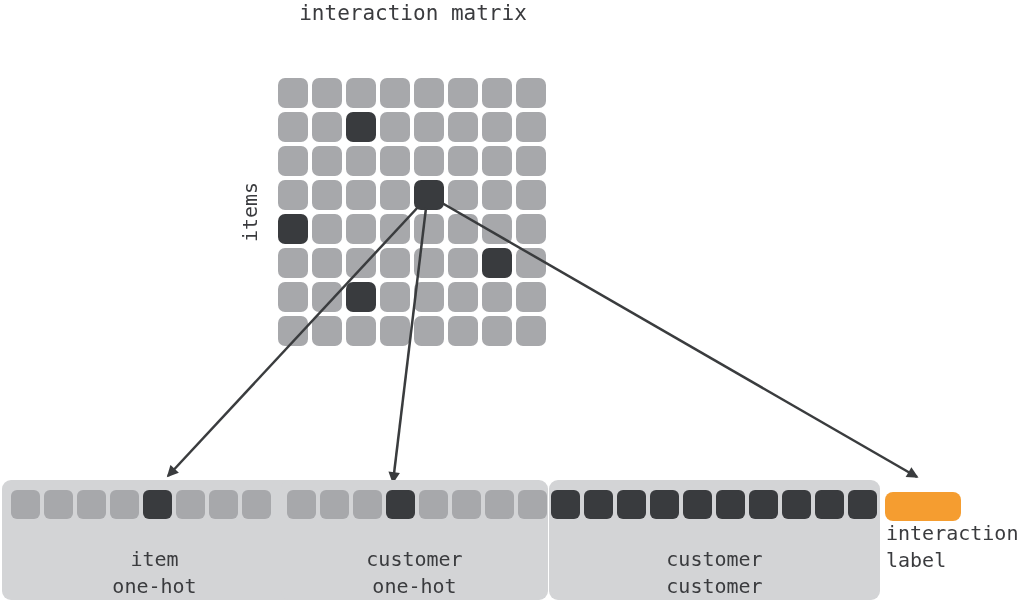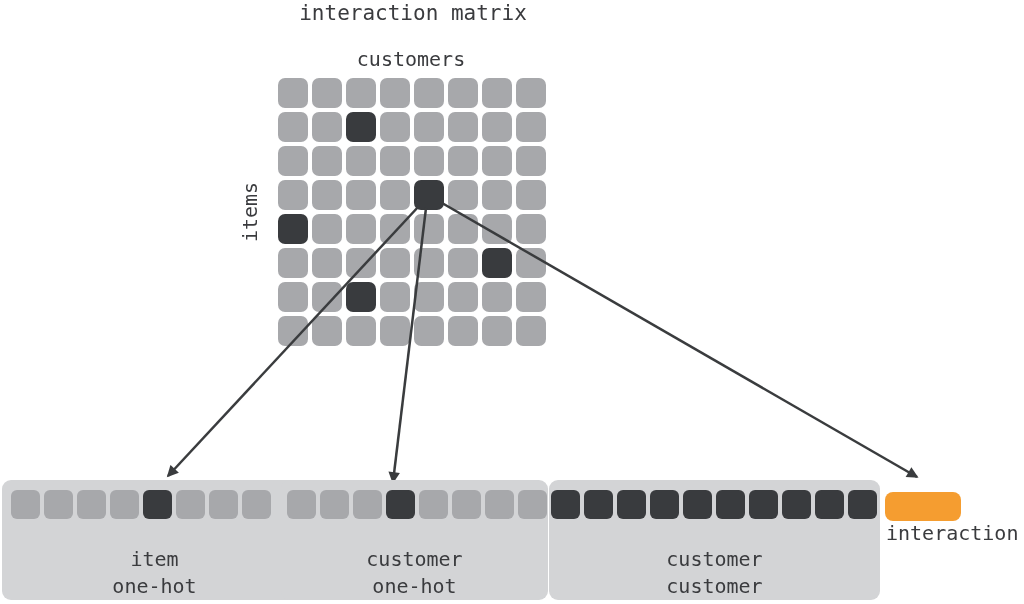--- a/index.html
+++ b/index.html
@@ -103,21 +103,20 @@
   }
   .interaction-text span { display: block; }
 </style>
 </head>
 <body>
 
 <div class="canvas">
 
   <div class="title">interaction matrix</div>
 
-  <div class="customers-label">customers</div>
 
   <div class="items-label">items</div>
 
   <div class="matrix" id="matrix">
       <div class="mcell"></div>
       <div class="mcell"></div>
       <div class="mcell"></div>
       <div class="mcell"></div>
       <div class="mcell"></div>
       <div class="mcell"></div>
@@ -244,15 +243,16 @@
     <div class="panel-label">
       <span>customer</span>
       <span>customer</span>
     </div>
   </div>
 
   <div class="interaction-cell"></div>
 
   <div class="interaction-text">
     <span>interaction</span>
+    <span>label</span>
   </div>
 
 </div>
 
 </body></html>

